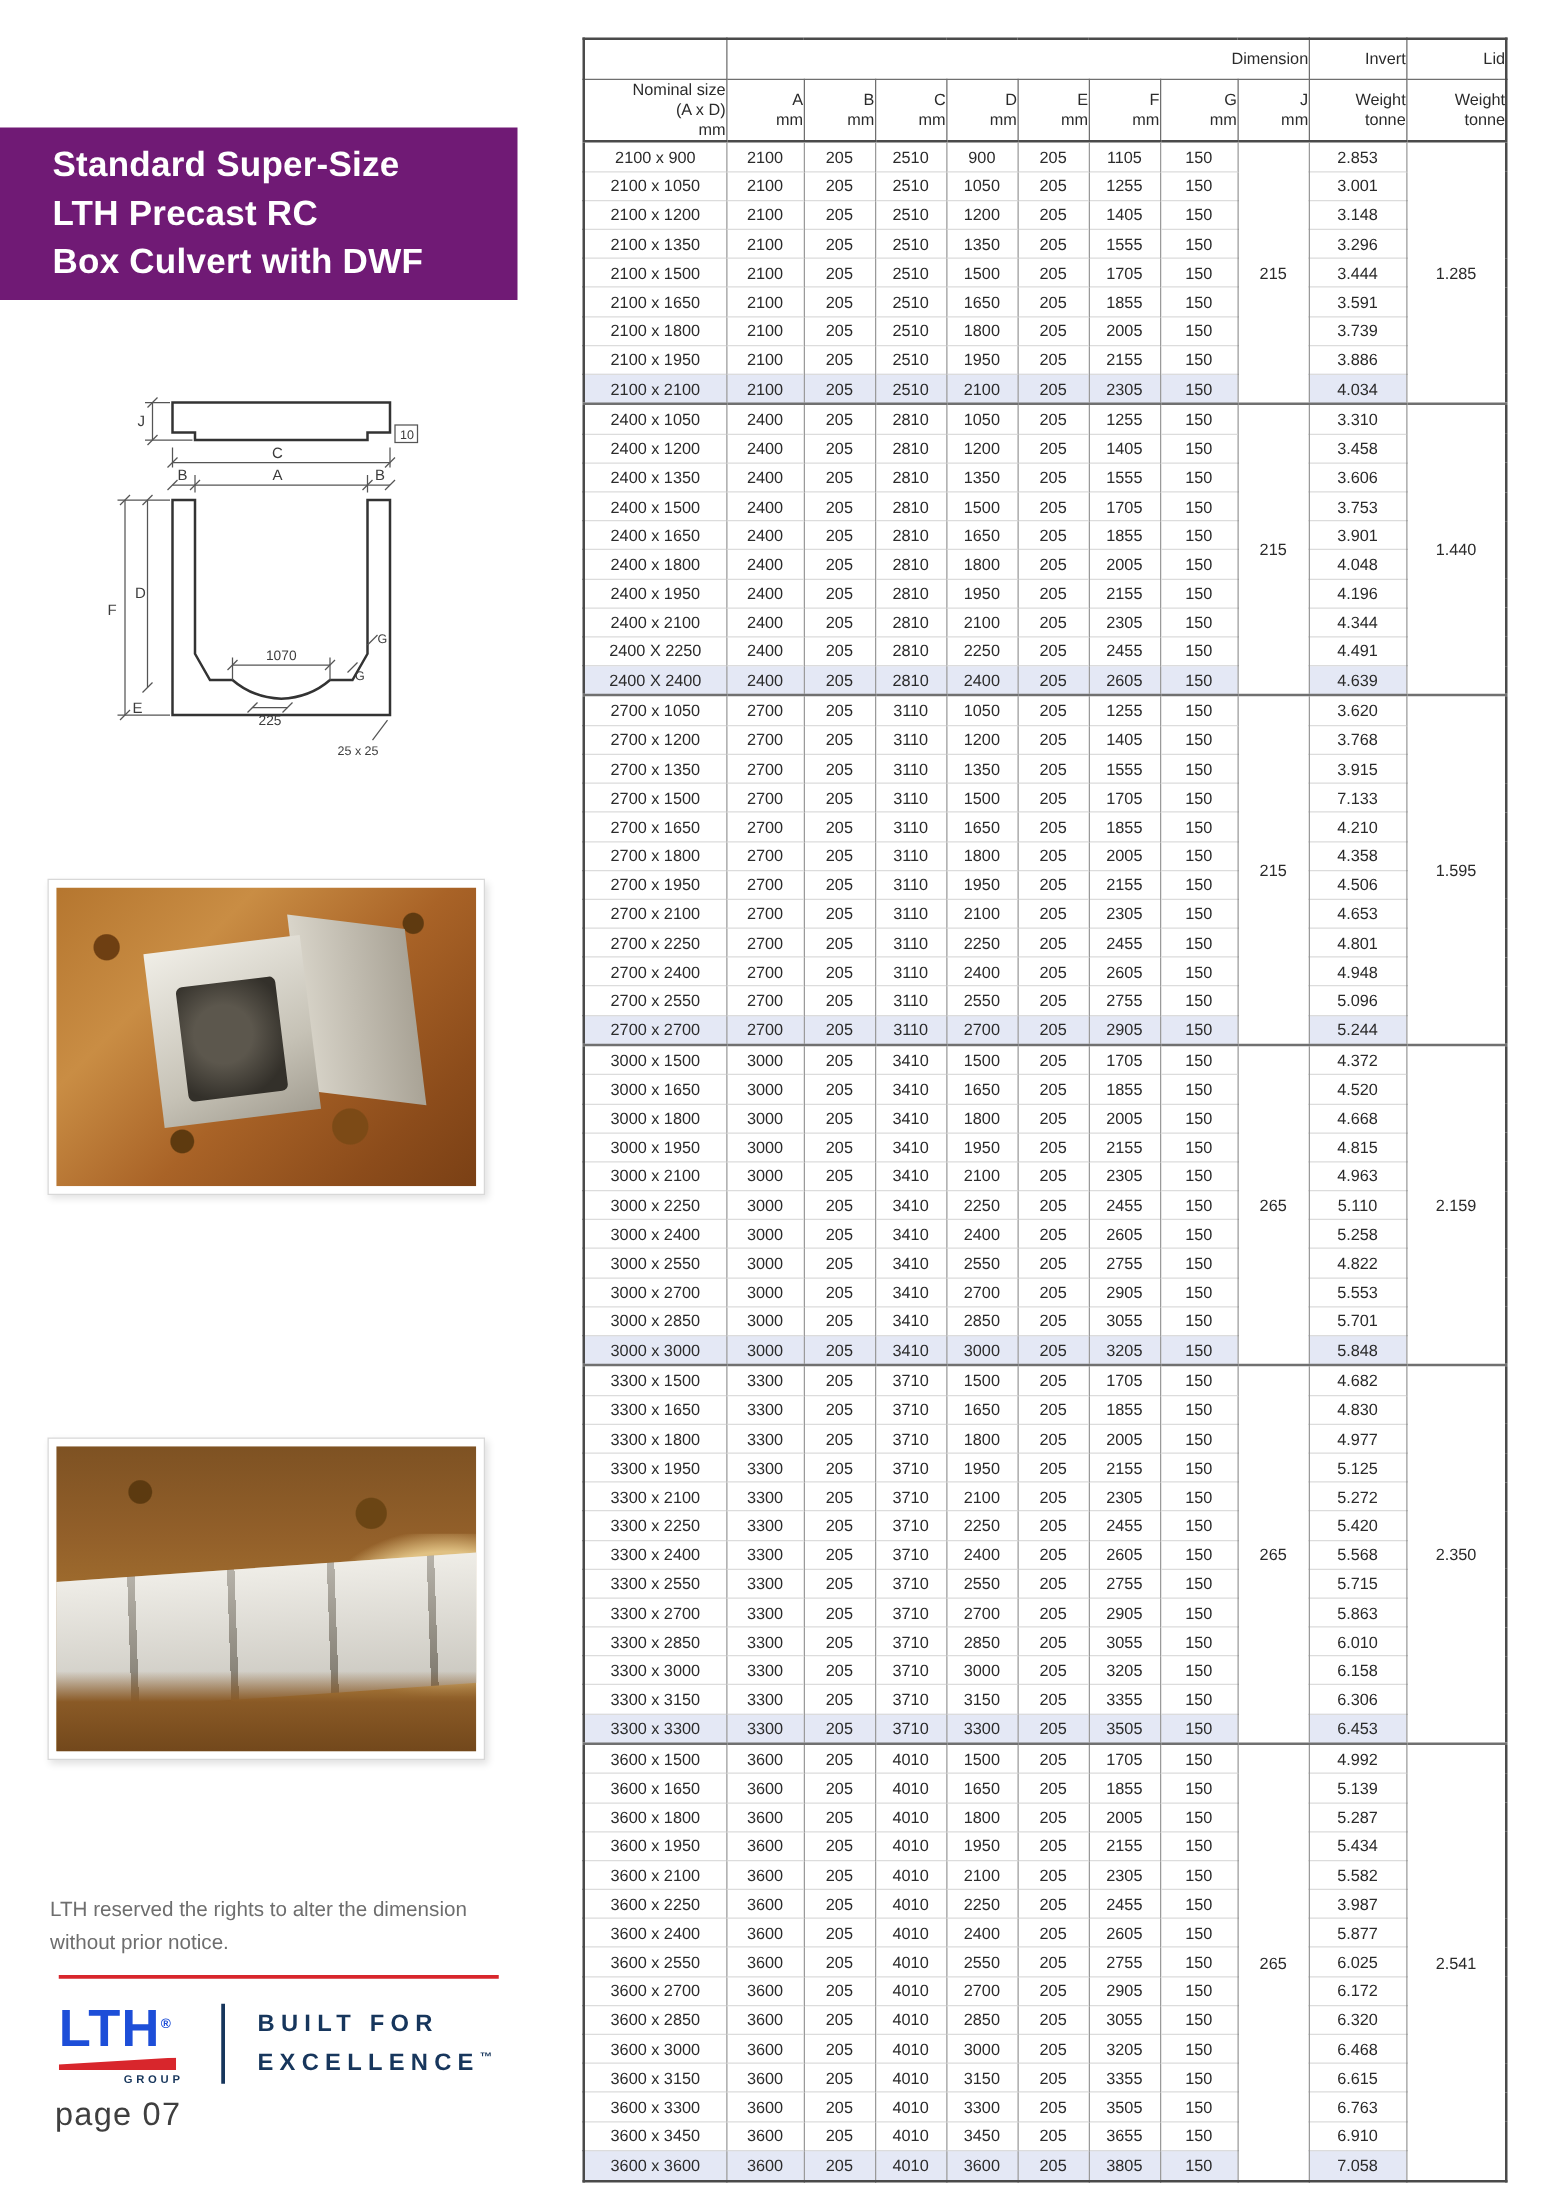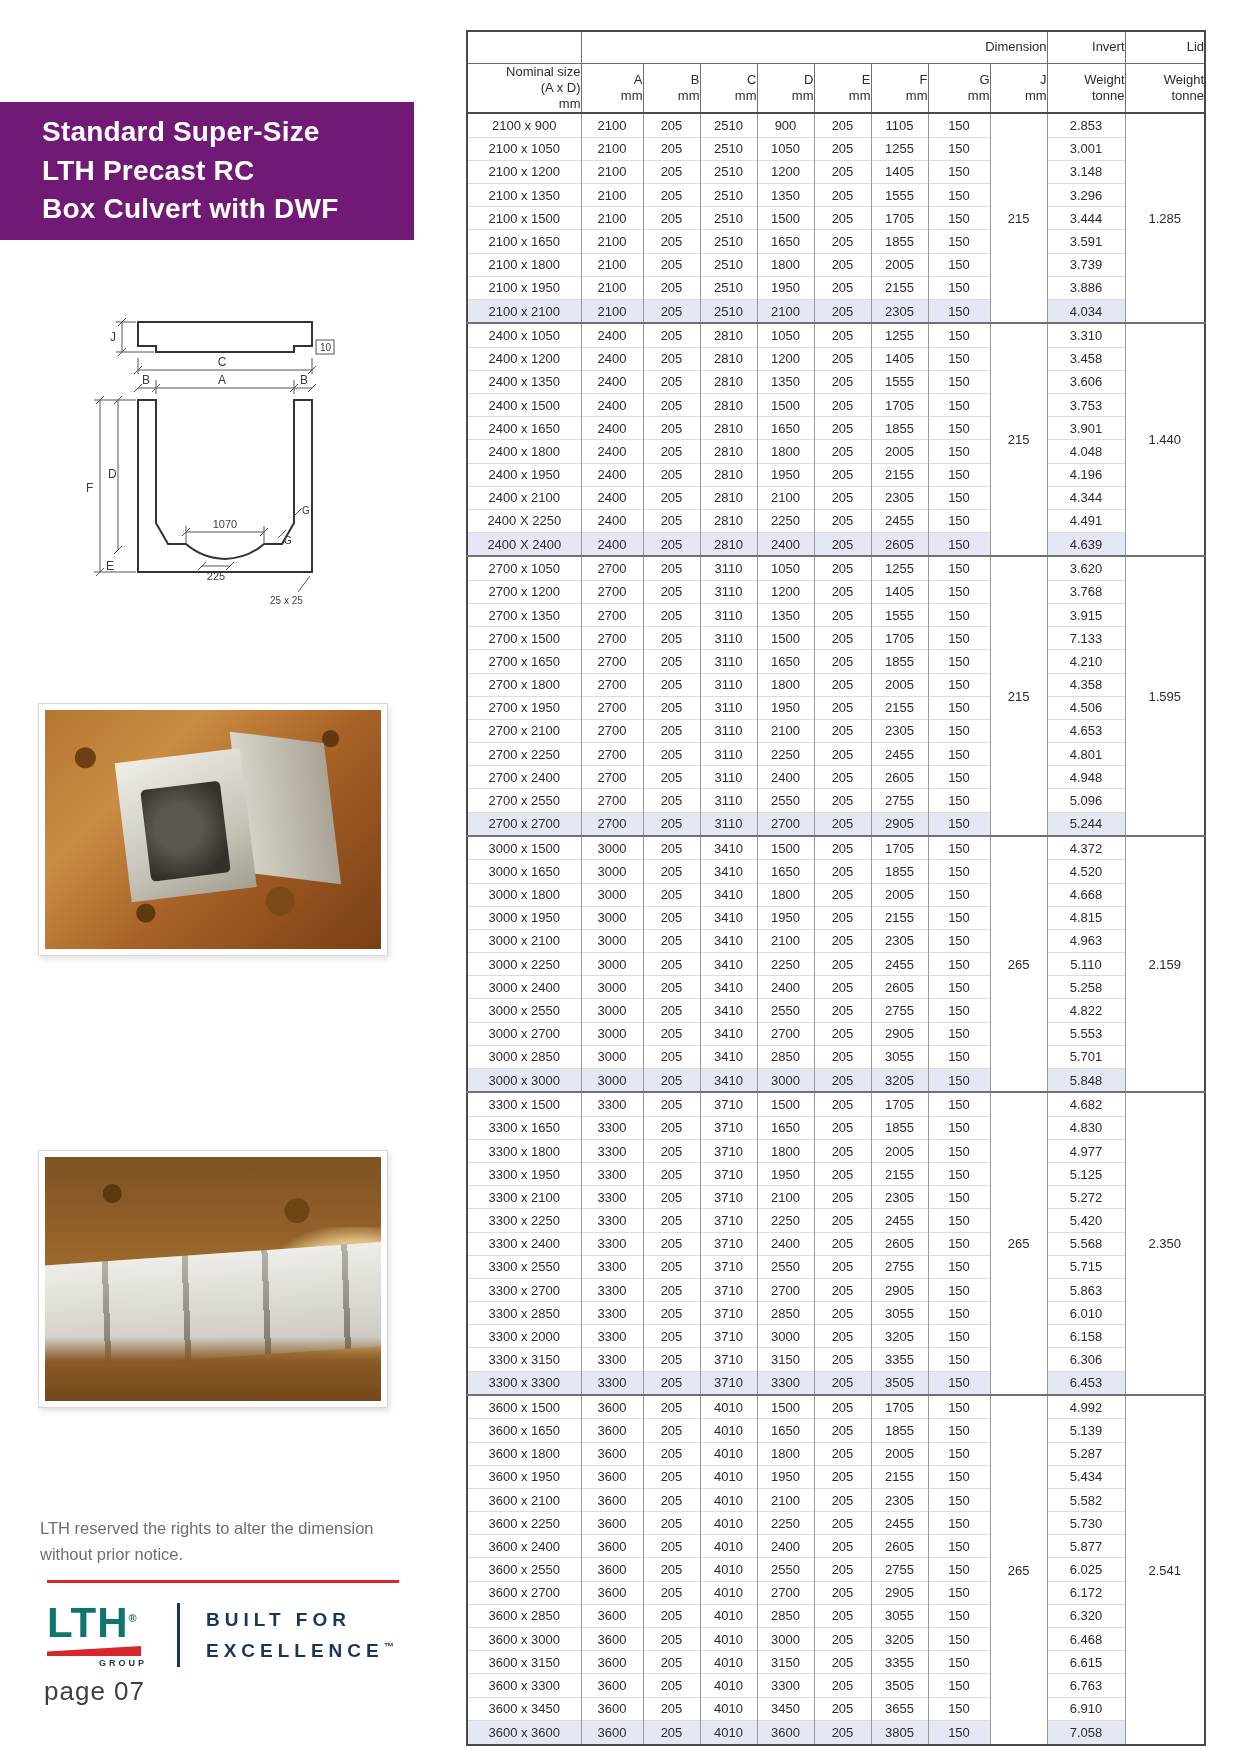--- a/index.html
+++ b/index.html
@@ -47,21 +47,21 @@
       linear-gradient(180deg,rgba(255,255,255,.35),rgba(0,0,0,.12)),
       repeating-linear-gradient(92deg,#e6e3da 0 74px,#8e887b 74px 80px);}
   .p2-dirt-bottom{position:absolute;left:0;bottom:-6px;width:100%;height:70px;
     background:linear-gradient(180deg,rgba(0,0,0,0) 0,#8a5a26 35%,#6f451a 100%);}
 
   .disclaimer{position:absolute;left:40px;top:1516px;width:382px;font-size:16.5px;line-height:1.55;color:#6e6e6e;}
 
   .footer-rule{position:absolute;left:47px;top:1580px;width:352px;height:3px;background:#d8262c;}
   .logo-row{position:absolute;left:47px;top:1602px;display:flex;align-items:center;}
   .logo-box{width:100px;}
-  .logo-lth{font-size:42px;font-weight:bold;color:#0f766e;letter-spacing:1px;line-height:1;}
+  .logo-lth{font-size:42px;font-weight:bold;color:#1d4ed8;letter-spacing:1px;line-height:1;}
   .logo-reg{font-size:11px;vertical-align:super;}
   .logo-swoosh{width:94px;height:10px;background:#d8262c;margin-top:2px;
                clip-path:polygon(0 55%,100% 0,100% 100%,0 100%);}
   .logo-group{font-size:9px;letter-spacing:3px;color:#17365c;font-weight:bold;text-align:right;margin-top:2px;}
   .logo-divider{width:3px;height:64px;background:#17365c;margin:0 26px 0 30px;}
   .tagline{color:#17365c;font-weight:bold;font-size:19px;letter-spacing:5px;line-height:1.65;}
   .tagline .tm{font-size:10px;vertical-align:super;letter-spacing:0;}
   .page-number{position:absolute;left:44px;top:1676px;font-size:26px;color:#3f3f3f;letter-spacing:1px;}
 
   
@@ -857,21 +857,21 @@
             <td>3300</td>
             <td>205</td>
             <td>3710</td>
             <td>2850</td>
             <td>205</td>
             <td>3055</td>
             <td>150</td>
             <td>6.010</td>
           </tr>
           <tr>
-            <td>3300 x 2000</td>
+            <td>3300 x 3000</td>
             <td>3300</td>
             <td>205</td>
             <td>3710</td>
             <td>3000</td>
             <td>205</td>
             <td>3205</td>
             <td>150</td>
             <td>6.158</td>
           </tr>
           <tr>
@@ -955,21 +955,21 @@
           </tr>
           <tr>
             <td>3600 x 2250</td>
             <td>3600</td>
             <td>205</td>
             <td>4010</td>
             <td>2250</td>
             <td>205</td>
             <td>2455</td>
             <td>150</td>
-            <td>5.730</td>
+            <td>3.987</td>
           </tr>
           <tr>
             <td>3600 x 2400</td>
             <td>3600</td>
             <td>205</td>
             <td>4010</td>
             <td>2400</td>
             <td>205</td>
             <td>2605</td>
             <td>150</td>

